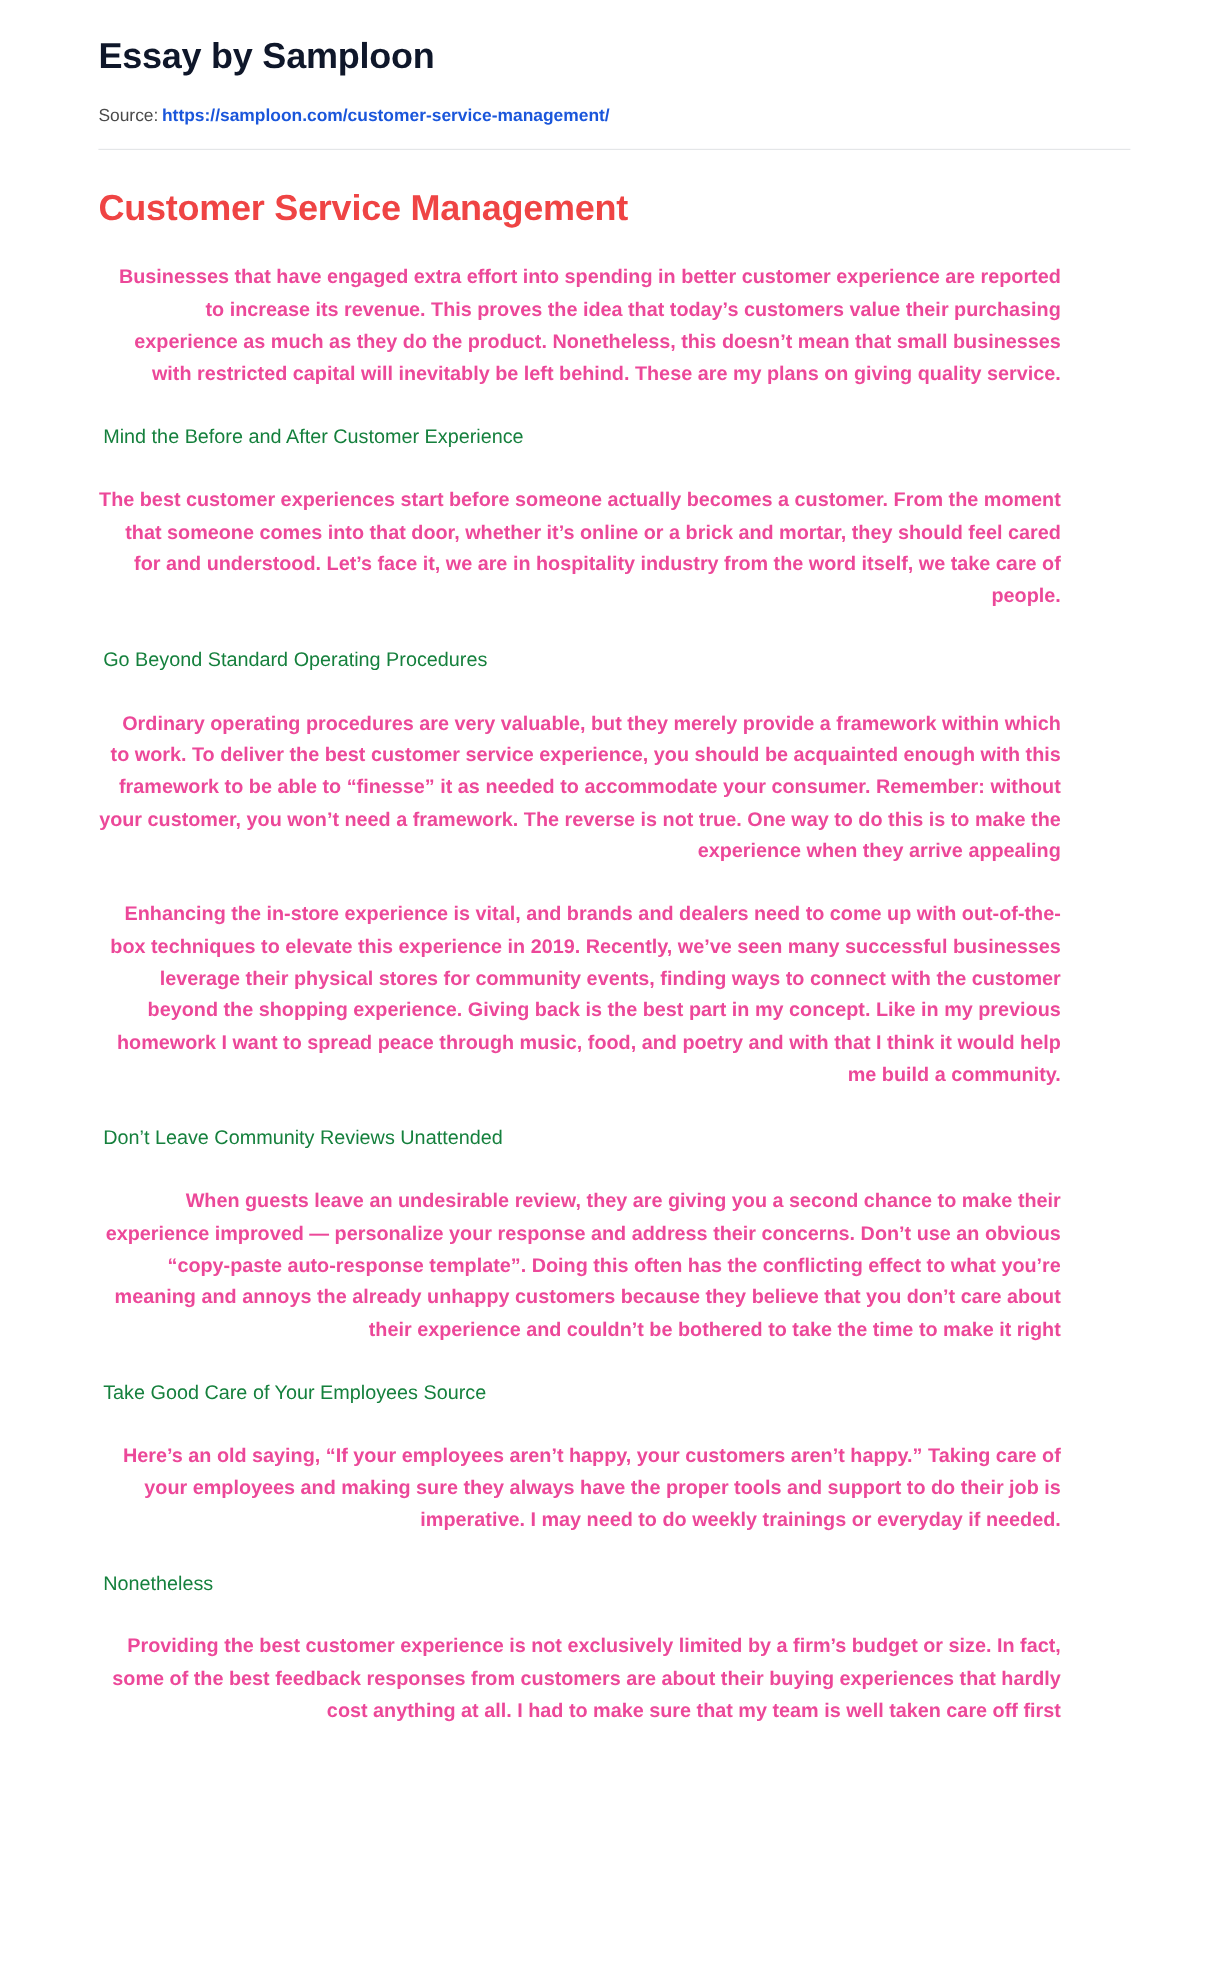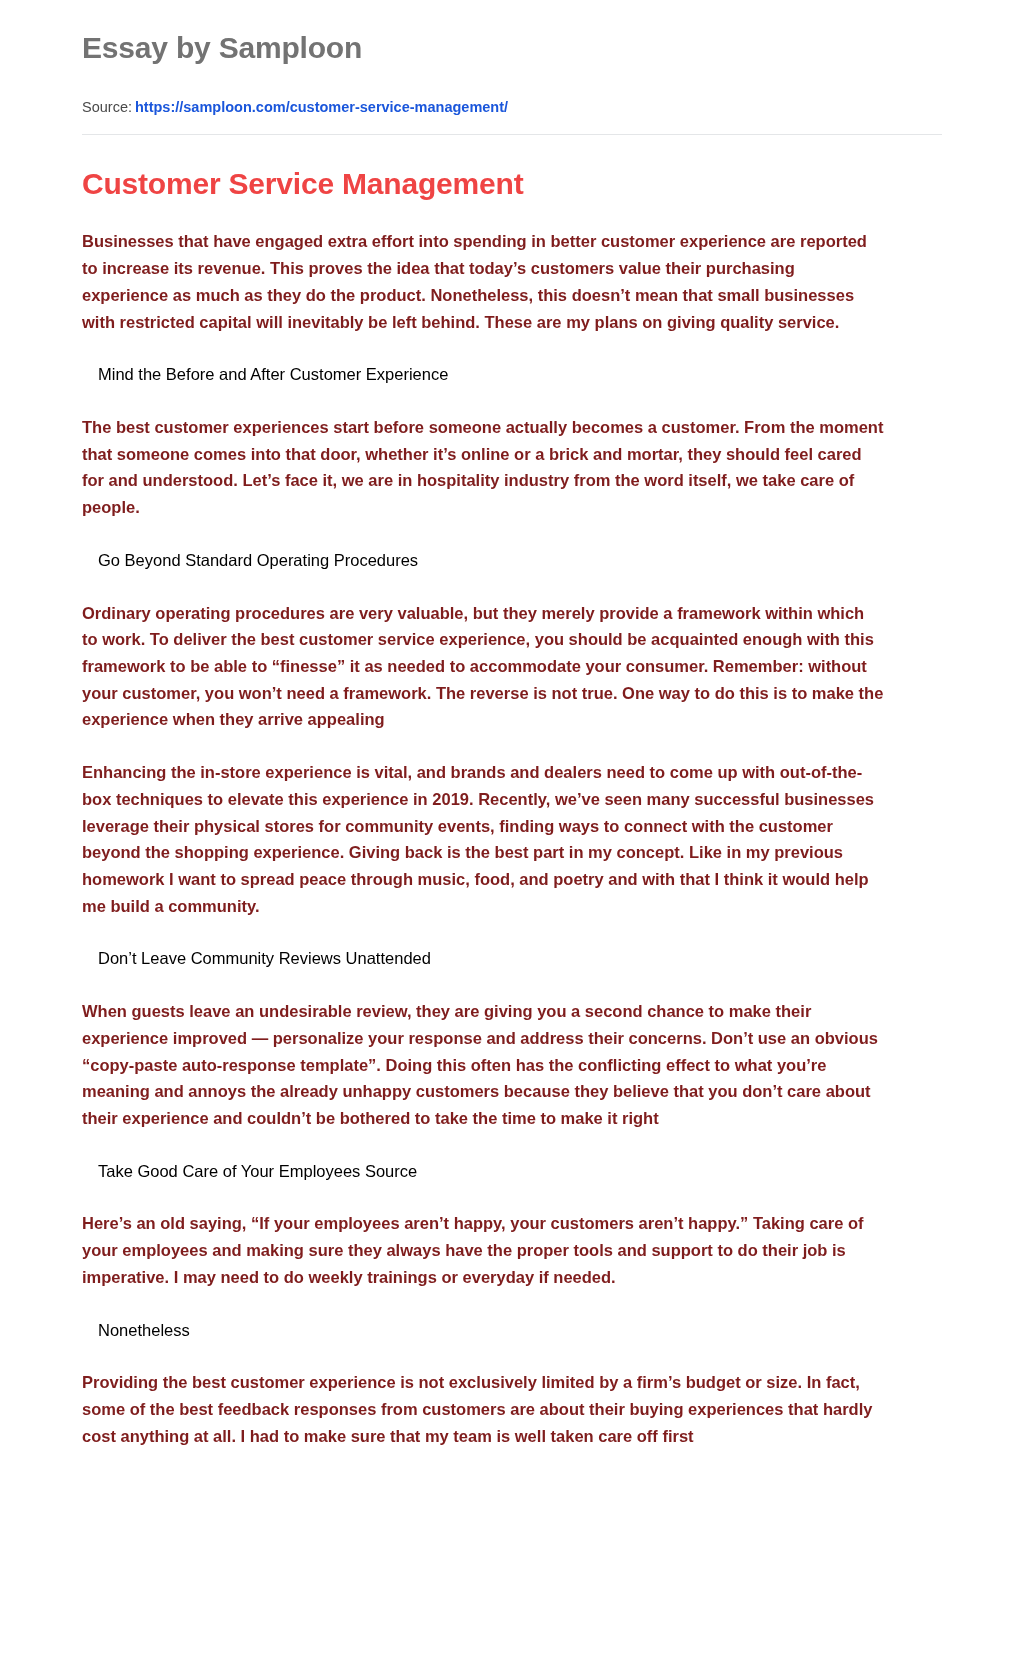--- a/index.html
+++ b/index.html
@@ -23,29 +23,29 @@
     position: relative;
   }
 
   .header {
     padding: 30px 82px 0 82px;
   }
 
   .brand {
     font-size: 30px;
     font-weight: bold;
-    color: #737373;
+    color: #0f172a;
     letter-spacing: -0.2px;
     line-height: 1.2;
     margin: 0;
     padding: 0;
   }
 
   .source-line {
-    margin-top: 32px;
+    margin-top: 22px;
     font-size: 14.5px;
     line-height: 1.3;
     color: #555555;
     white-space: nowrap;
   }
 
   .source-label {
     color: #4a4a4a;
     font-weight: normal;
   }
@@ -77,32 +77,32 @@
     line-height: 1.25;
   }
 
   .block {
     margin-top: 26px;
   }
 
   .para {
     font-size: 16.5px;
     line-height: 1.62;
-    color: #7f1d1d;
+    color: #ec4899;
     font-weight: bold;
     margin: 0;
-    text-align: left;
+    text-align: right;
   }
 
   .subhead {
     font-size: 16.5px;
     line-height: 1.62;
-    color: #000000;
+    color: #15803d;
     font-weight: normal;
-    margin: 16px;
+    margin: 4px;
   }
 </style>
 </head>
 <body>
 
 <div class="page">
 
   <div class="header">
     <div class="brand">Essay by Samploon</div>
 

